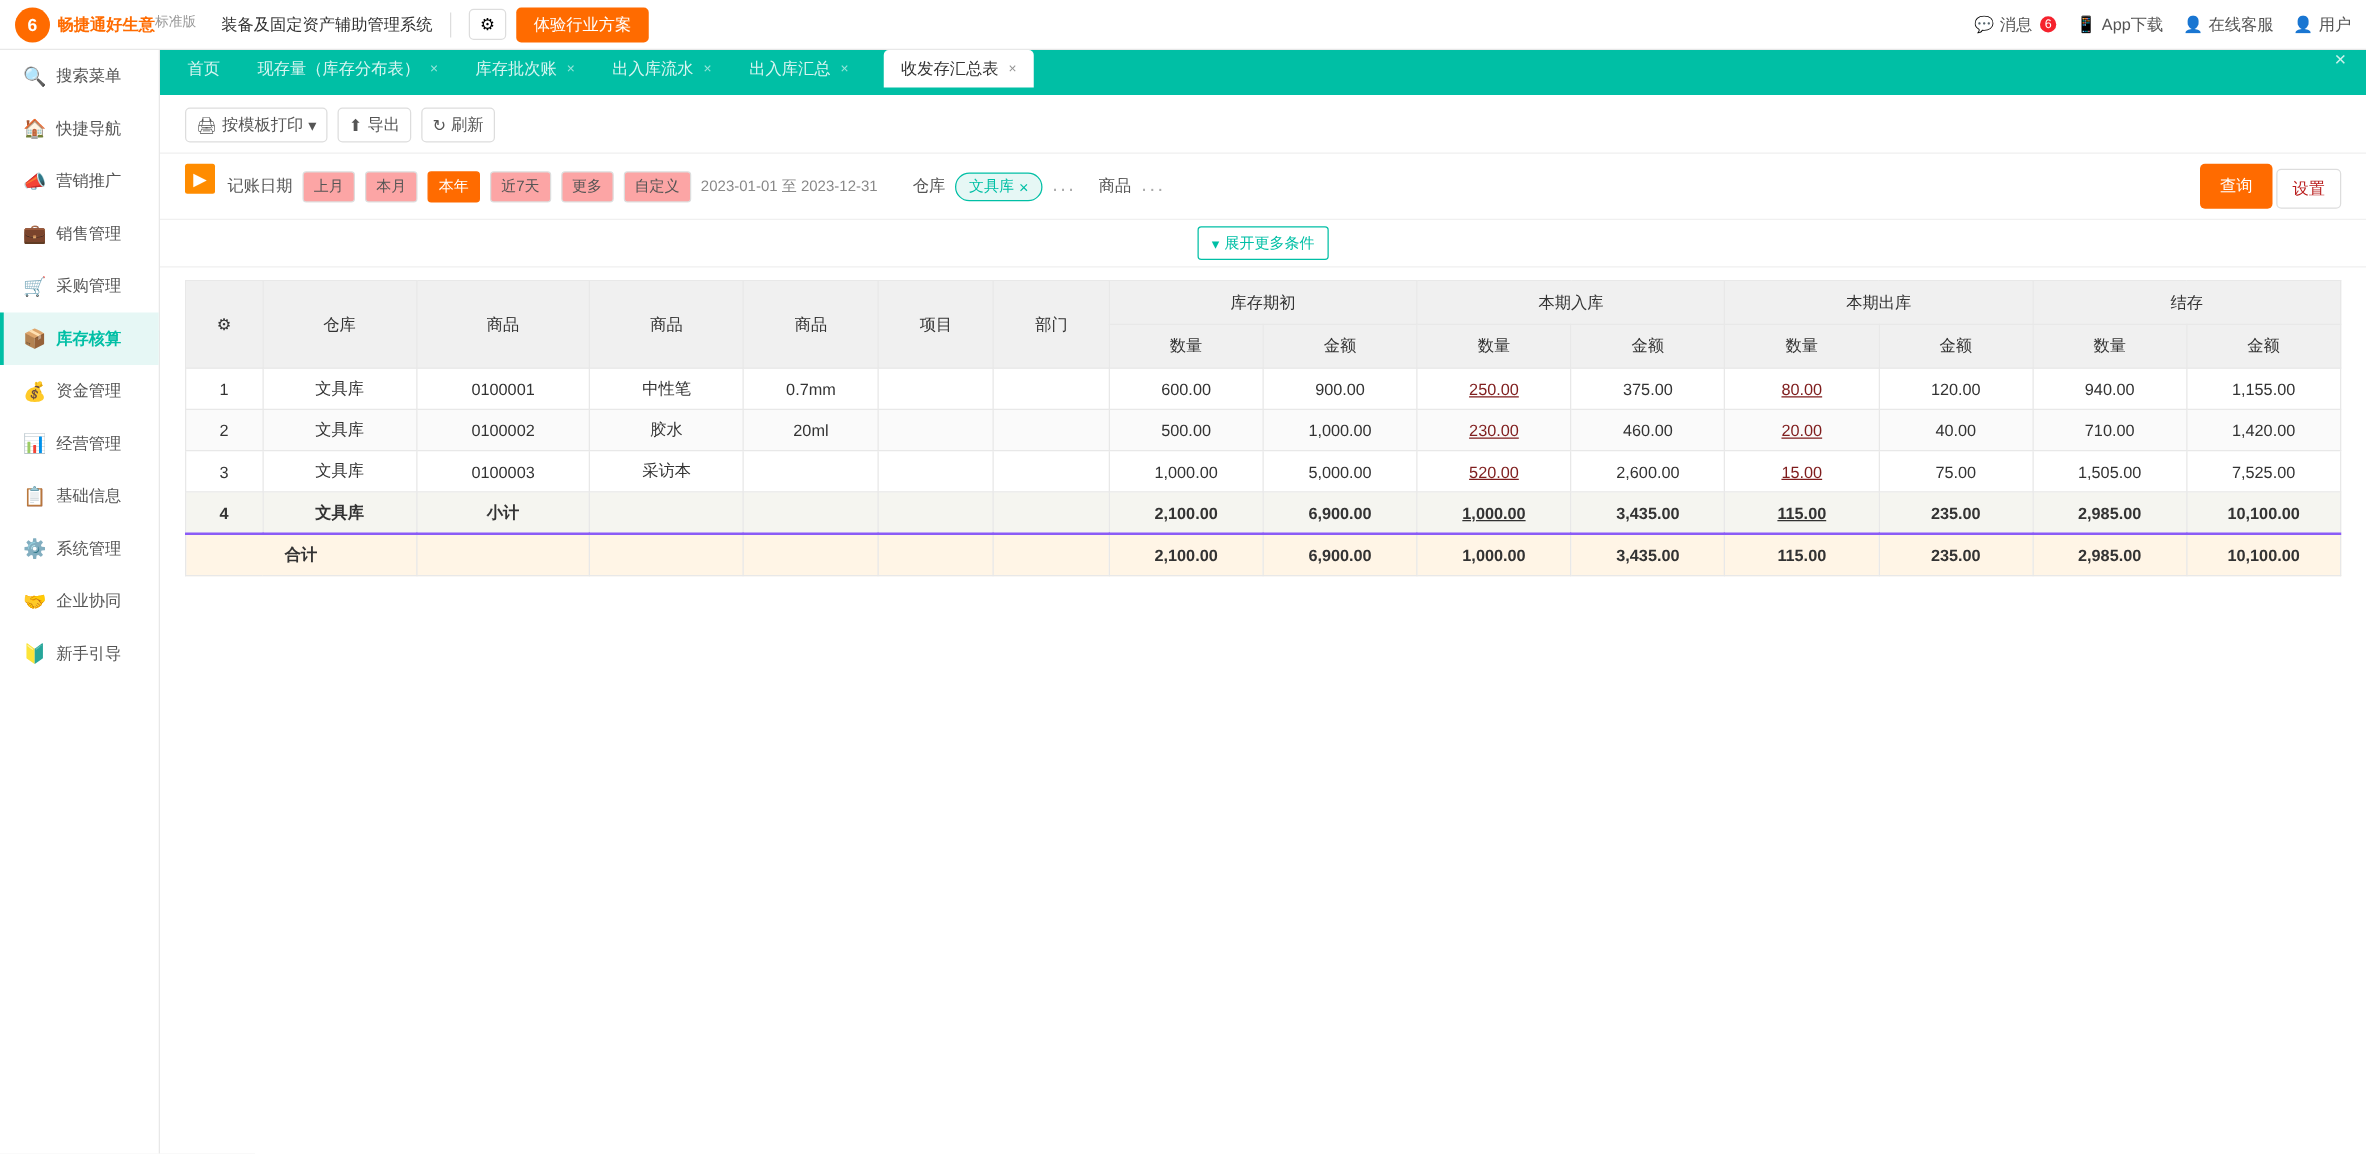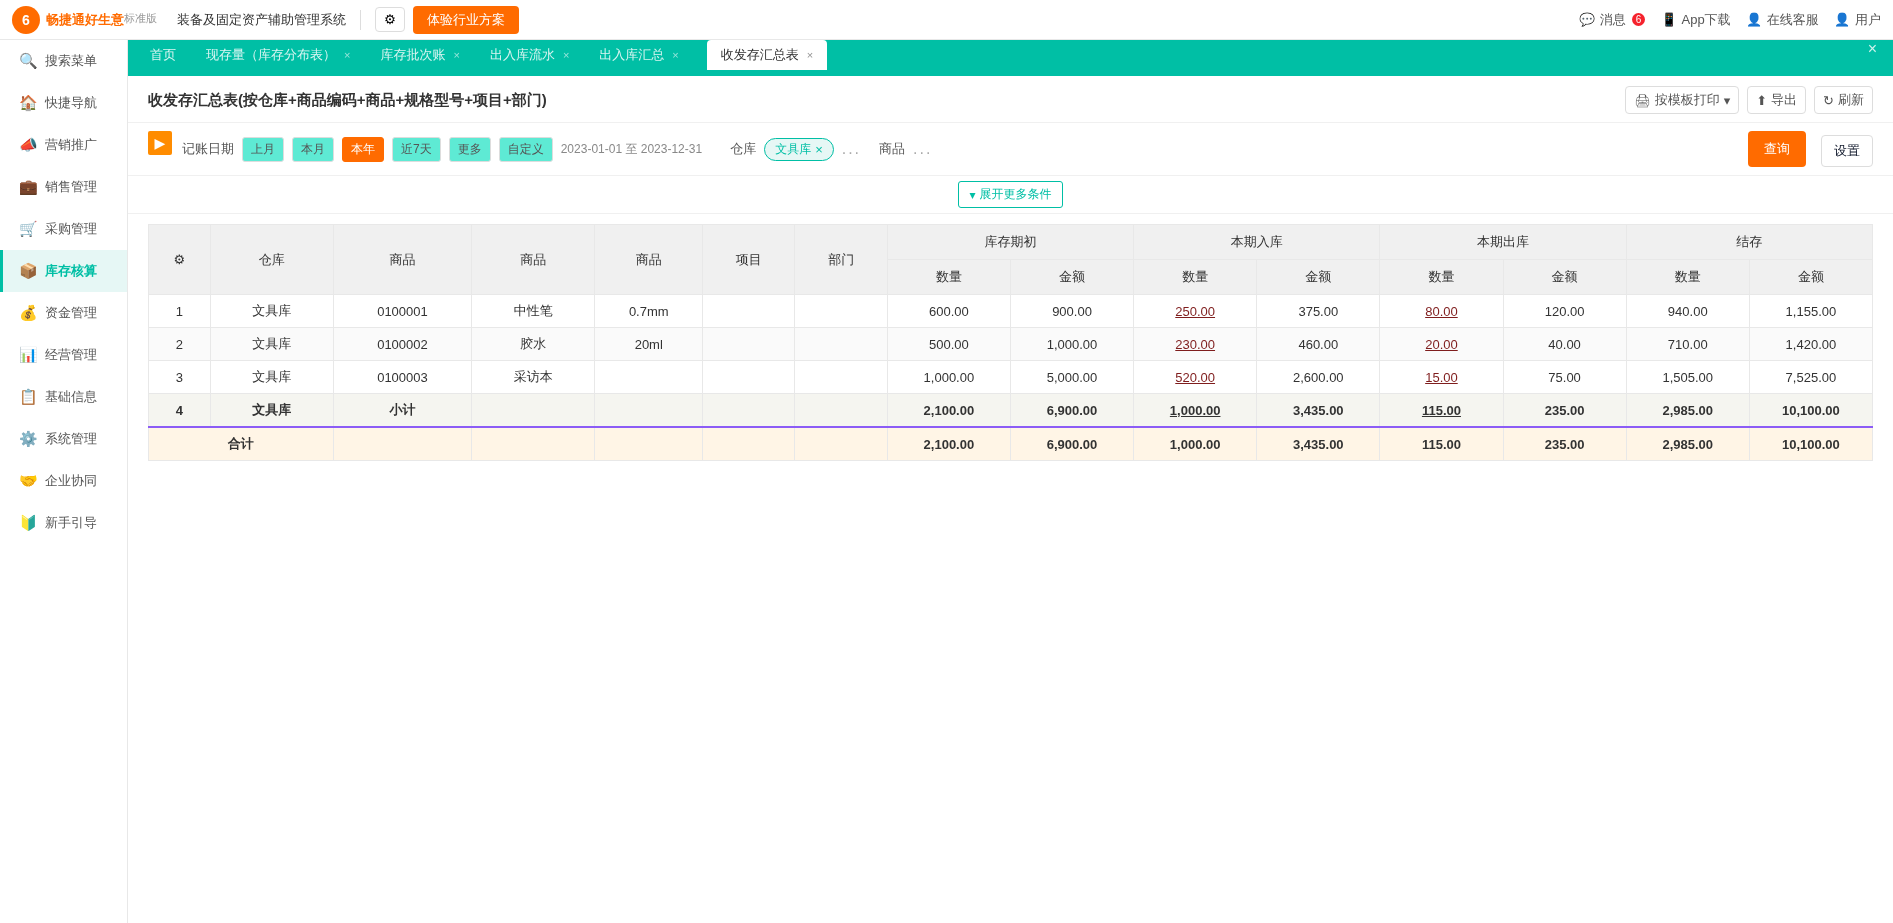--- a/index.html
+++ b/index.html
@@ -79,21 +79,21 @@
     }
     .tab.active { background: #fff; color: #333; font-weight: 500; margin-left: 12px; }
     .tab .close-x { font-size: 11px; margin-left: 2px; opacity: 0.7; }
     .tab.active .close-x { color: #666; }
     .tab-close-btn { margin-left: auto; color: rgba(255,255,255,0.8); cursor: pointer; font-size: 16px; padding: 0 8px; }
 
     
     .page-content { flex: 1; overflow-y: auto; background: #fff; margin: 0; padding: 0; }
     .page-action-btn { display: flex; align-items: center; gap: 4px; color: #555; font-size: 13px; cursor: pointer; padding: 4px 8px; border: 1px solid #ddd; border-radius: 4px; background: #fff; }
     .filter-toggle { width: 24px; height: 24px; background: #ff8c00; color: #fff; border: none; cursor: pointer; display: flex; align-items: center; justify-content: center; font-size: 14px; border-radius: 2px; }
-    .date-btn { padding: 3px 8px; border: 1px solid #ddd; border-radius: 3px; background: #5eead4; cursor: pointer; font-size: 12px; color: #555; }
+    .date-btn { padding: 3px 8px; border: 1px solid #ddd; border-radius: 3px; background: #fca5a5; cursor: pointer; font-size: 12px; color: #555; }
     .date-btn.active { background: #ff6b00; color: #fff; border-color: #ff6b00; }
     .filter-tag { display: flex; align-items: center; gap: 4px; background: #e6f7f5; border: 1px solid #00bfa5; border-radius: 12px; padding: 2px 10px; font-size: 12px; color: #00bfa5; }
     .filter-tag .remove { cursor: pointer; font-size: 13px; }
     .filter-dots { color: #aaa; cursor: pointer; font-size: 16px; letter-spacing: 2px; }
     .expand-btn { display: flex; align-items: center; gap: 4px; color: #00bfa5; cursor: pointer; font-size: 12px; padding: 4px 10px; border: 1px solid #00bfa5; border-radius: 3px; background: #fff; }
 
     
     .table-wrapper { padding: 0 20px 20px; overflow-x: auto; }
     table { width: 100%; border-collapse: collapse; margin-top: 10px; font-size: 13px; }
     thead tr { background: #f0f0f0; }
@@ -103,21 +103,21 @@
     tbody td { padding: 7px 10px; text-align: center; color: #333; border: 1px solid #e8e8e8; white-space: nowrap; }
     .link-cell { color: #7f1d1d; text-decoration: underline; cursor: pointer; }
     .subtotal-row { background: #f5f5f0 !important; font-weight: bold; }
     .subtotal-row td { color: #333; }
     .settings-icon-cell { width: 32px; }
 
     
     .table-footer { background: #fff5e6; border-top: 2px solid #8b5cf6; }
     .table-footer td { padding: 7px 10px; font-weight: bold; color: #333; border: 1px solid #e8e8e8; text-align: center; }
     .btn-query { background: #ff6b00; color: #fff; border: none; border-radius: 4px; padding: 6px 16px; cursor: pointer; font-size: 13px; }
-    .btn-settings { background: #fff; color: #0f172a; border: 1px solid #ddd; border-radius: 4px; padding: 6px 12px; cursor: pointer; font-size: 13px; display: block; margin-top: 4px; }
+    .btn-settings { background: #fff; color: #b91c1c; border: 1px solid #ddd; border-radius: 4px; padding: 6px 12px; cursor: pointer; font-size: 13px; display: block; margin-top: 4px; }
 
     .col-no { width: 40px; }
     .col-warehouse { width: 80px; }
     .col-code { width: 90px; }
     .col-name { width: 80px; }
     .col-spec { width: 70px; }
     .col-project { width: 60px; }
     .col-dept { width: 60px; }
     .col-num { width: 80px; }
   </style>
@@ -237,21 +237,20 @@
       <div class="tab active">
         <span>收发存汇总表</span>
         <span class="close-x">×</span>
       </div>
       <span class="tab-close-btn">×</span>
     </div>
 
     <div class="page-content">
 
       <div style="display:flex;align-items:center;justify-content:space-between;padding:10px 20px 8px;border-bottom:1px solid #f0f0f0;">
-        <div style="font-size:15px;font-weight:bold;color:#333;">收发存汇总表(按仓库+商品编码+商品+规格型号+项目+部门)</div>
         <div style="display:flex;align-items:center;gap:8px;">
           <button class="page-action-btn">
             <span>🖨</span>
             <span>按模板打印</span>
             <span>▾</span>
           </button>
           <button class="page-action-btn">
             <span>⬆</span>
             <span>导出</span>
           </button>
@@ -279,21 +278,21 @@
             <span style="color:#555;font-size:13px;margin-left:20px;">仓库</span>
             <div class="filter-tag">
               <span>文具库</span>
               <span class="remove">×</span>
             </div>
             <span class="filter-dots">...</span>
 
             <span style="color:#555;font-size:13px;margin-left:10px;">商品</span>
             <span class="filter-dots">...</span>
 
-            <div style="margin-left:auto;display:flex;gap:15px;">
+            <div style="margin-left:auto;display:flex;gap:3px;">
               <button class="btn-query">查询</button>
               <button class="btn-settings">设置</button>
             </div>
           </div>
         </div>
       </div>
 
       <div style="display:flex;justify-content:center;padding:5px;border-bottom:1px solid #f0f0f0;">
         <button class="expand-btn">
           <span>▾</span>

